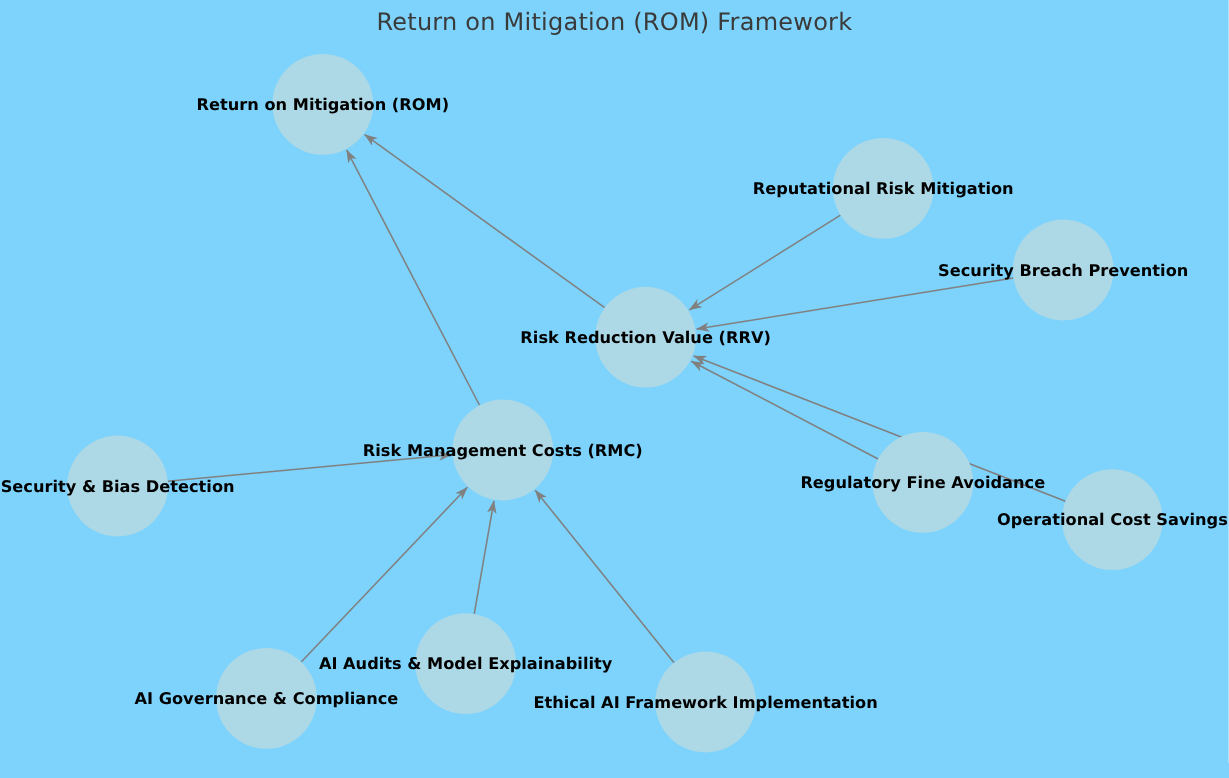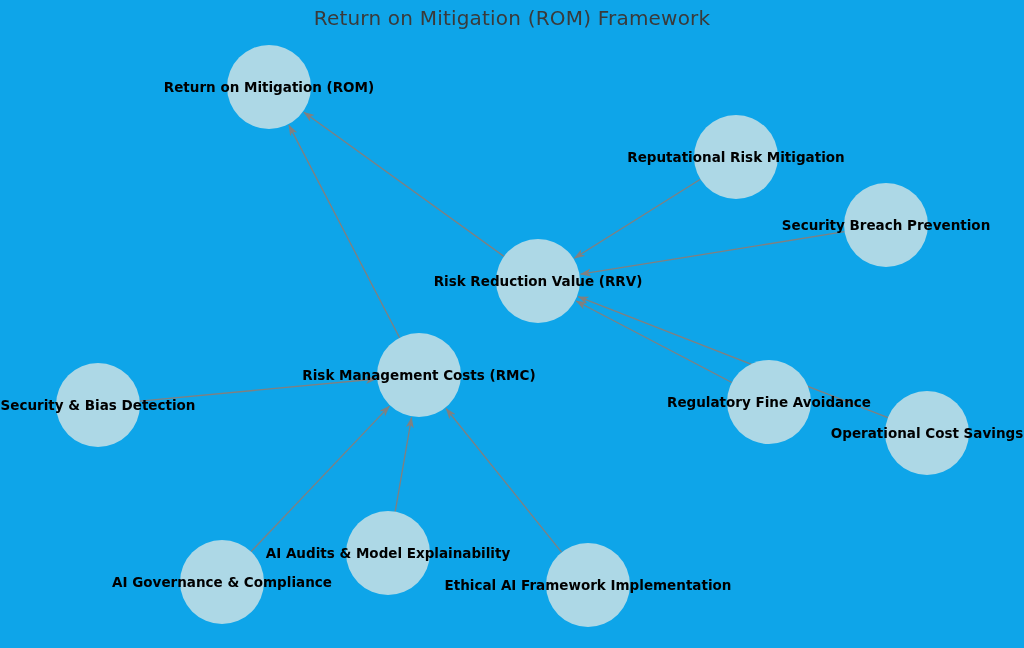--- a/index.html
+++ b/index.html
@@ -5,21 +5,21 @@
   html, body {
     margin: 0;
     padding: 0;
     background: #ffffff;
     font-family: "DejaVu Sans", "Liberation Sans", sans-serif;
   }
   .stage {
     position: relative;
     width: 1024px;
     height: 648px;
-    background: #0ea5e9;
+    background: #7dd3fc;
     overflow: hidden;
   }
   .chart-title {
     position: absolute;
     top: 6px;
     left: 0;
     width: 100%;
     text-align: center;
     font-size: 20px;
     font-weight: 400;

